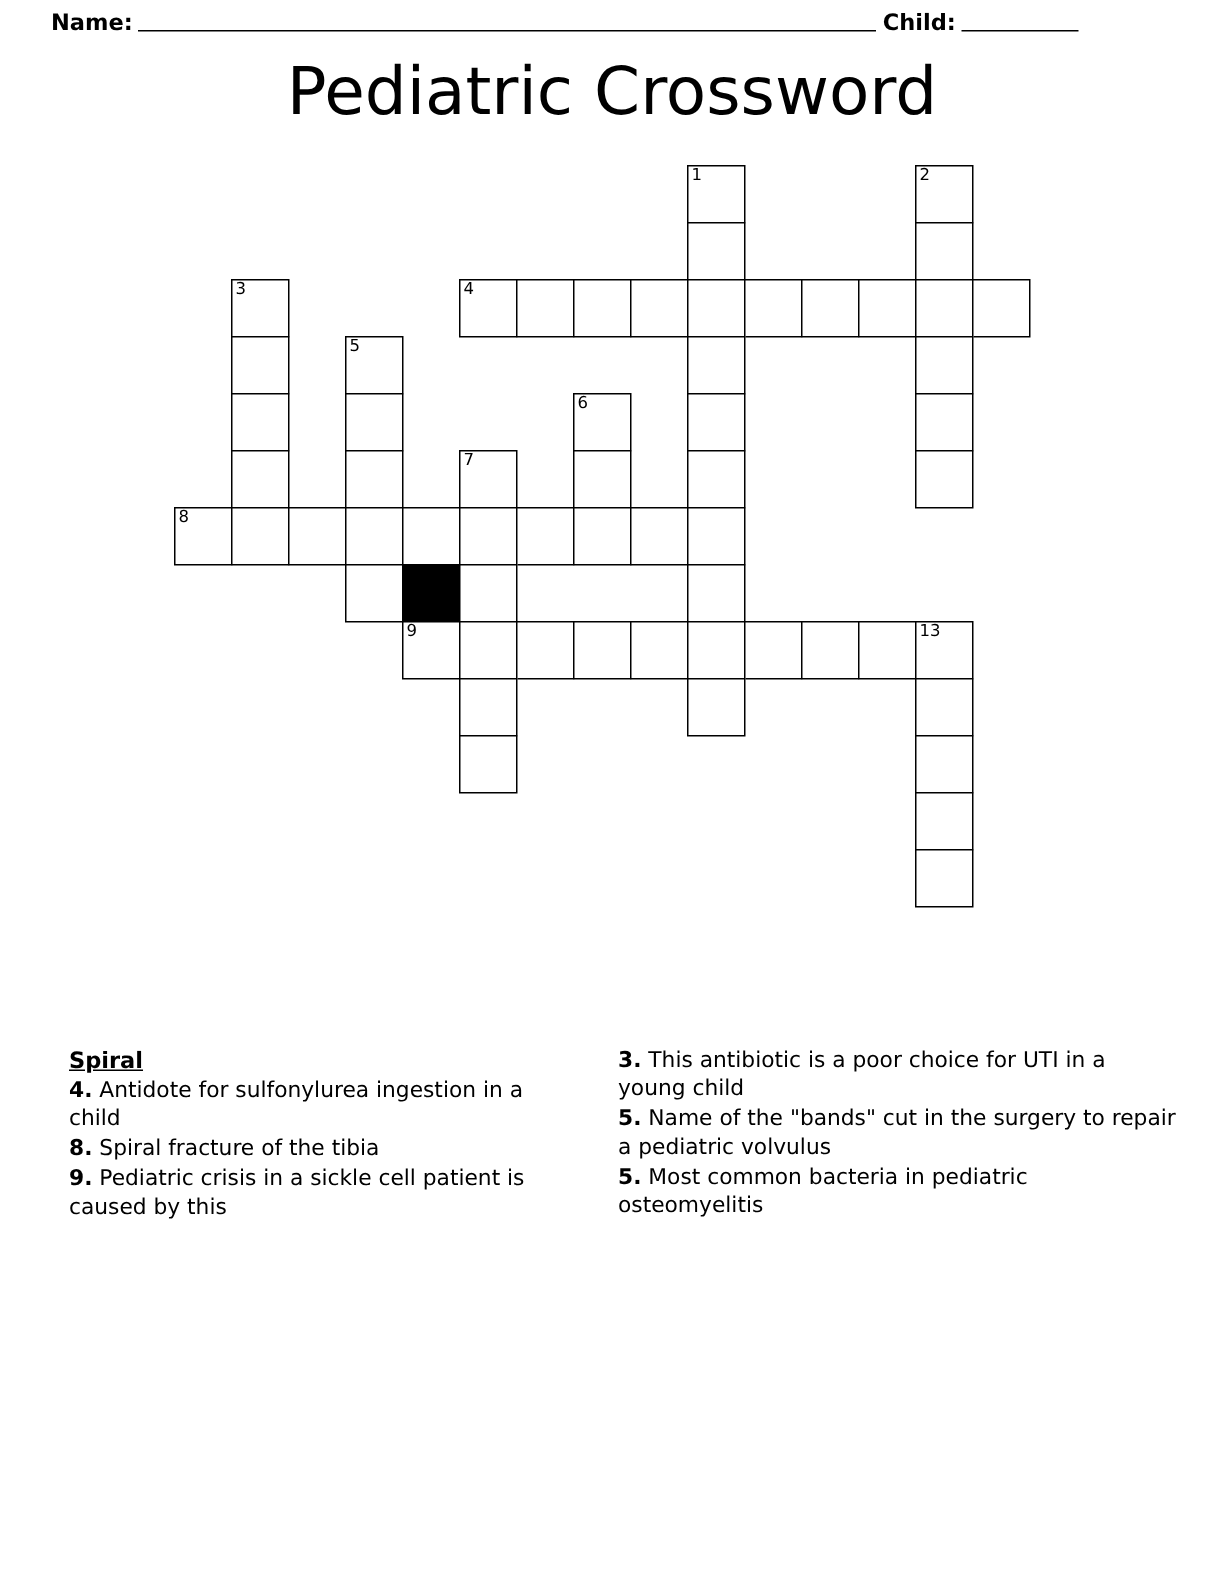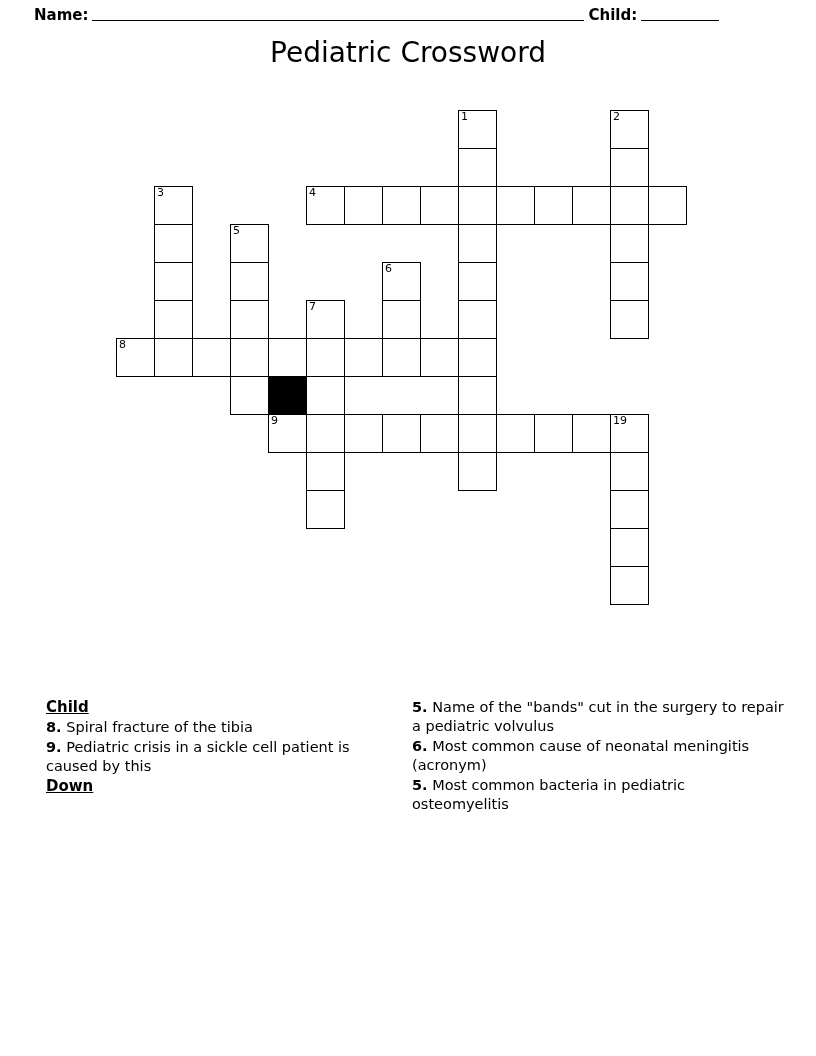--- a/index.html
+++ b/index.html
@@ -43,21 +43,21 @@
   }
   .rule-name { width: 492px; }
   .rule-date { width: 78px; }
   
   .title {
     position: absolute;
     left: 0;
     top: 36px;
     width: 816px;
     text-align: center;
-    font-size: 28px;
+    font-size: 44px;
     font-weight: normal;
     letter-spacing: 0px;
     font-family: "DejaVu Sans", sans-serif;
   }
   
   .grid {
     position: absolute;
     left: 116px;
     top: 110px;
     width: 584px;
@@ -191,42 +191,42 @@
       </div>
       <div class="cell" style="left: 190px; top: 304px;"></div>
       <div class="cell" style="left: 228px; top: 304px;"></div>
       <div class="cell" style="left: 266px; top: 304px;"></div>
       <div class="cell" style="left: 304px; top: 304px;"></div>
       <div class="cell" style="left: 342px; top: 304px;"></div>
       <div class="cell" style="left: 380px; top: 304px;"></div>
       <div class="cell" style="left: 418px; top: 304px;"></div>
       <div class="cell" style="left: 456px; top: 304px;"></div>
       <div class="cell" style="left: 494px; top: 304px;">
-        <span class="num">19</span>
+        <span class="num">13</span>
       </div>
       <div class="cell" style="left: 190px; top: 342px;"></div>
       <div class="cell" style="left: 342px; top: 342px;"></div>
       <div class="cell" style="left: 494px; top: 342px;"></div>
       <div class="cell" style="left: 190px; top: 380px;"></div>
       <div class="cell" style="left: 494px; top: 380px;"></div>
       <div class="cell" style="left: 494px; top: 418px;"></div>
       <div class="cell" style="left: 494px; top: 456px;"></div>
     </div>
 
   <div class="clues">
     <div class="col col-left">
-      <p class="clue-heading">Child</p>
+      <p class="clue-heading">Spiral</p>
       <div id="across-list">
+          <p class="clue"><b>4.</b><span> Antidote for sulfonylurea ingestion in a child</span></p>
           <p class="clue"><b>8.</b><span> Spiral fracture of the tibia</span></p>
           <p class="clue"><b>9.</b><span> Pediatric crisis in a sickle cell patient is caused by this</span></p>
         </div>
-      <p class="clue-heading">Down</p>
     </div>
     <div class="col col-right">
       <div id="down-list-right">
+          <p class="clue"><b>3.</b><span> This antibiotic is a poor choice for UTI in a young child</span></p>
           <p class="clue"><b>5.</b><span> Name of the "bands" cut in the surgery to repair a pediatric volvulus</span></p>
-          <p class="clue"><b>6.</b><span> Most common cause of neonatal meningitis (acronym)</span></p>
           <p class="clue"><b>5.</b><span> Most common bacteria in pediatric osteomyelitis</span></p>
         </div>
     </div>
   </div>
 
 </div>
 
 </body></html>

